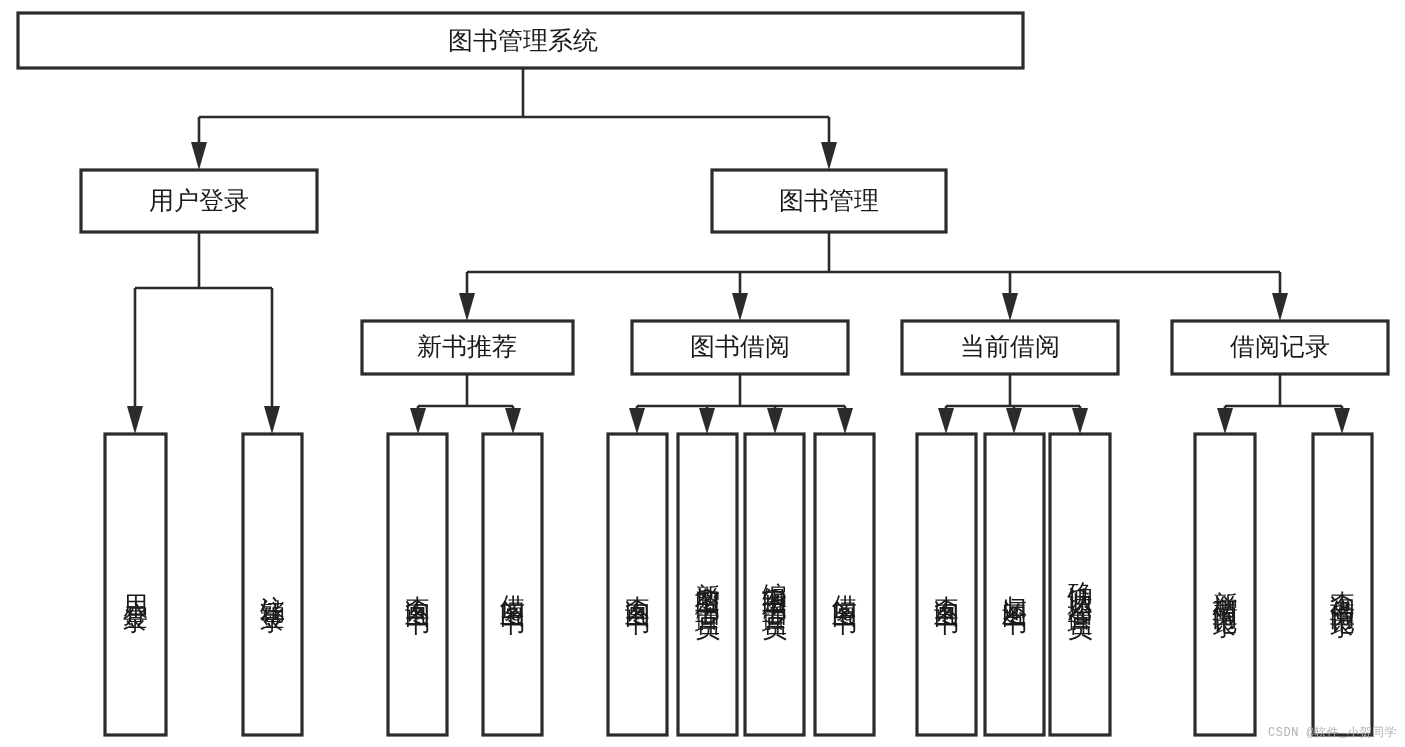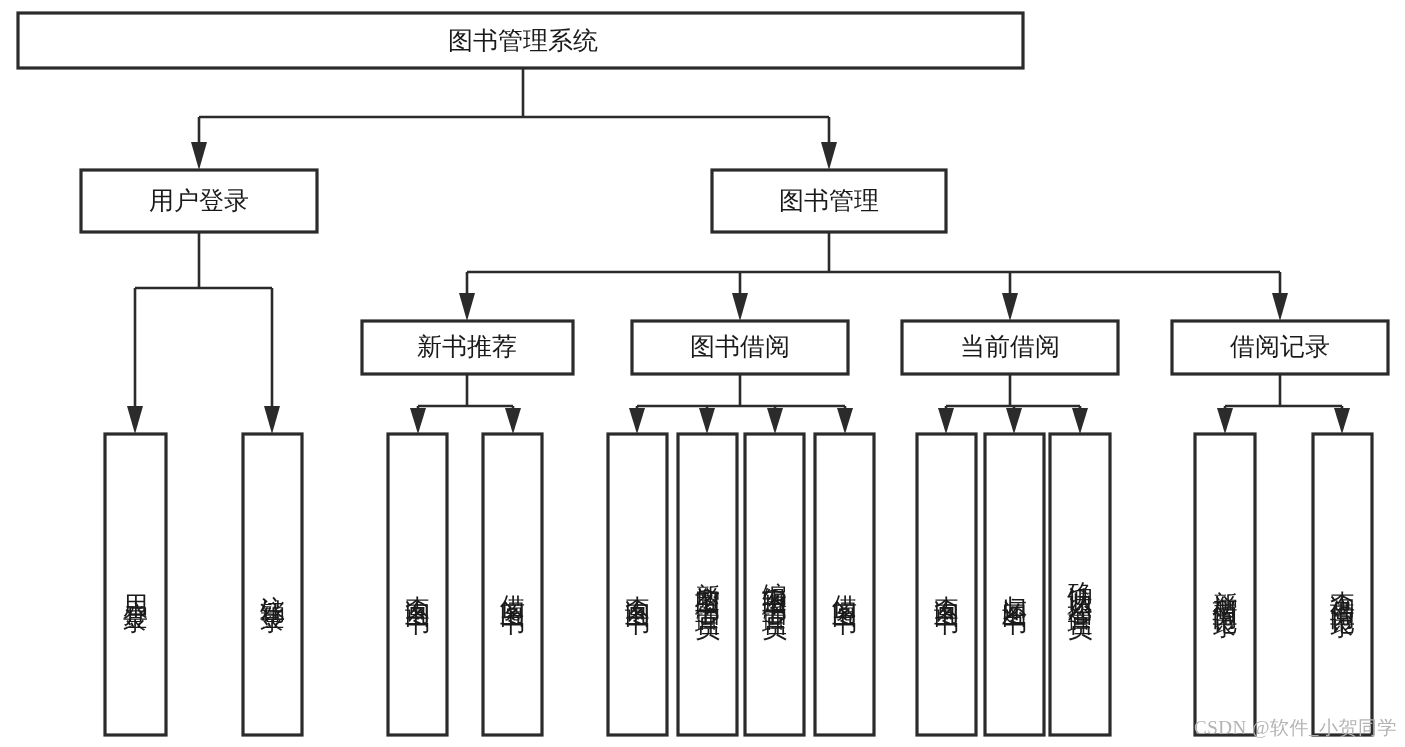--- a/index.html
+++ b/index.html
@@ -63,22 +63,22 @@
     font-size: 25px;
     line-height: 1.32;
     letter-spacing: 5px;
     color: #1a1a1a;
     white-space: nowrap;
   }
   #watermark {
     position: absolute;
     right: 8px;
     bottom: 6px;
-    font-family: Liberation Serif, serif;
-    font-size: 19px;
+    font-family: Liberation Mono, monospace;
+    font-size: 12px;
     color: #b3b3b3;
     letter-spacing: 0.5px;
     user-select: none;
     pointer-events: none;
   }
 </style>
 </head>
 <body>
 
 <div id="diagram-root">

